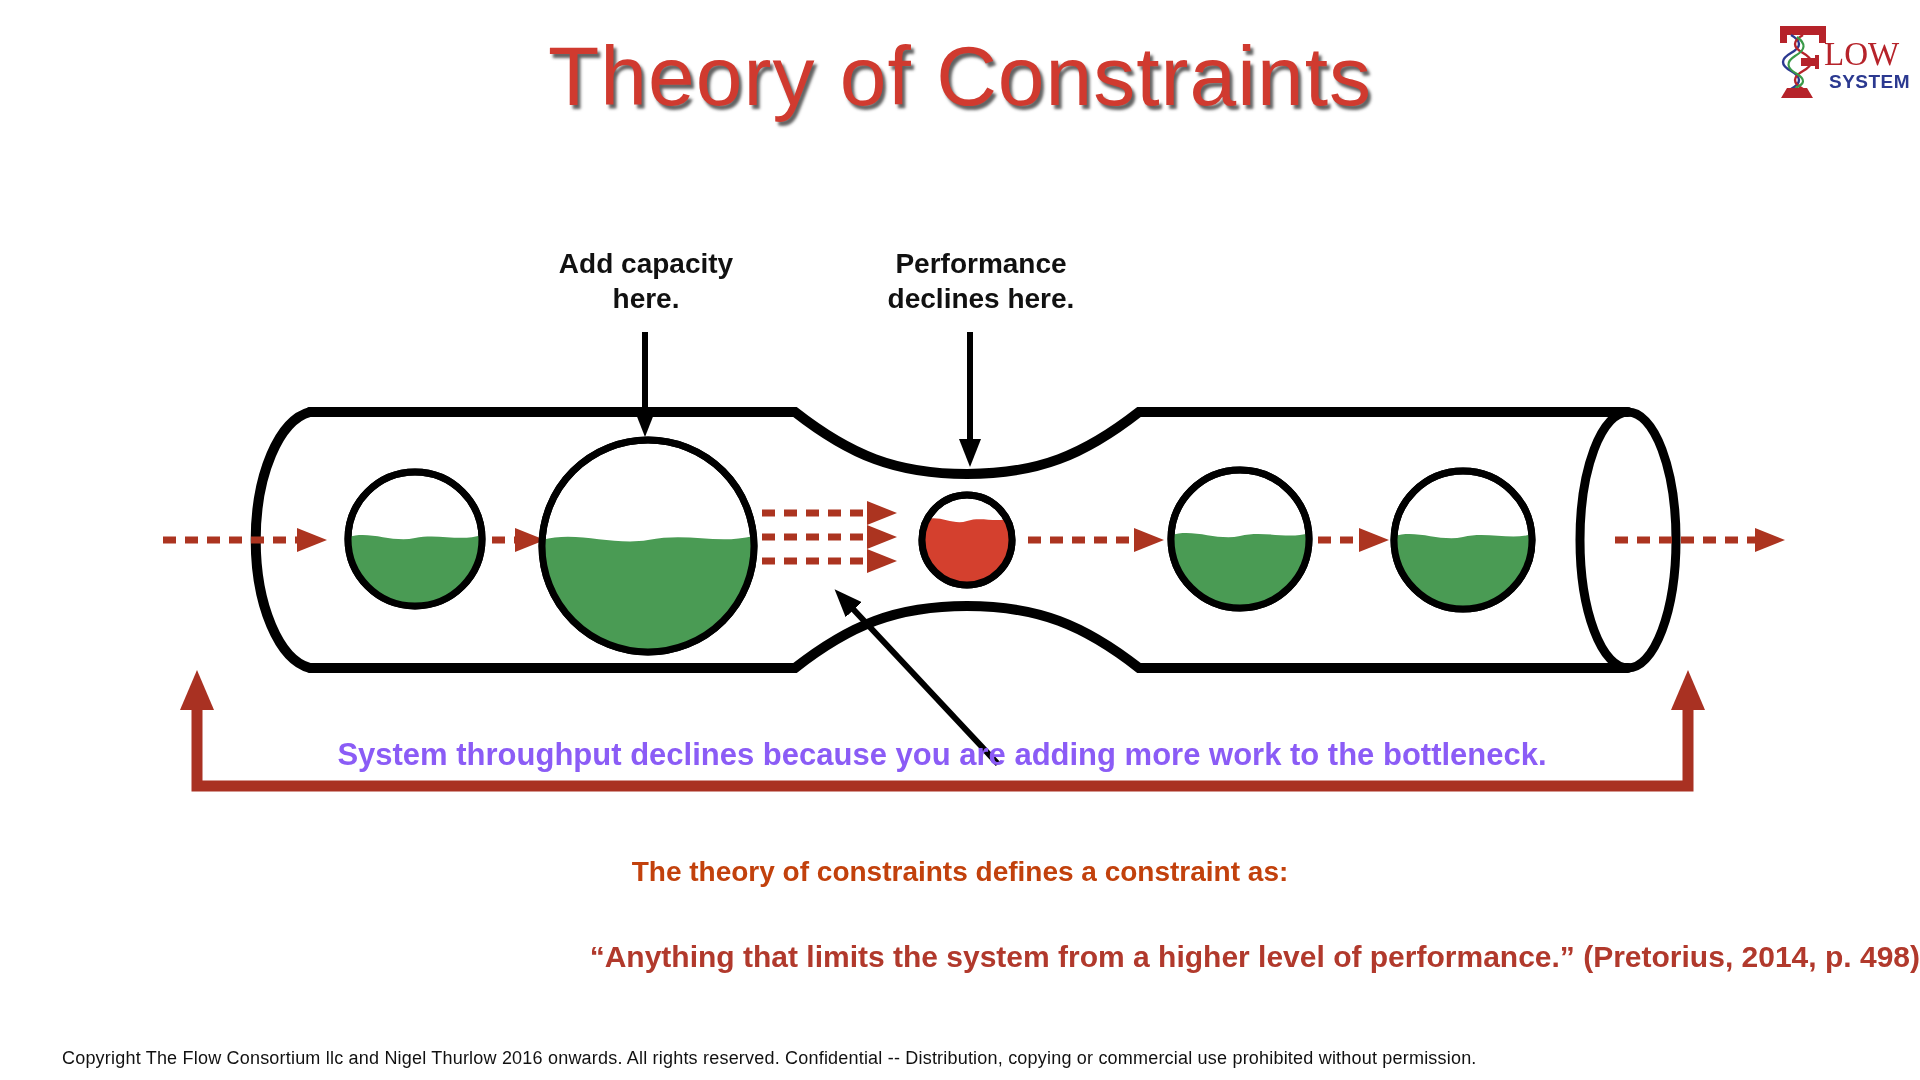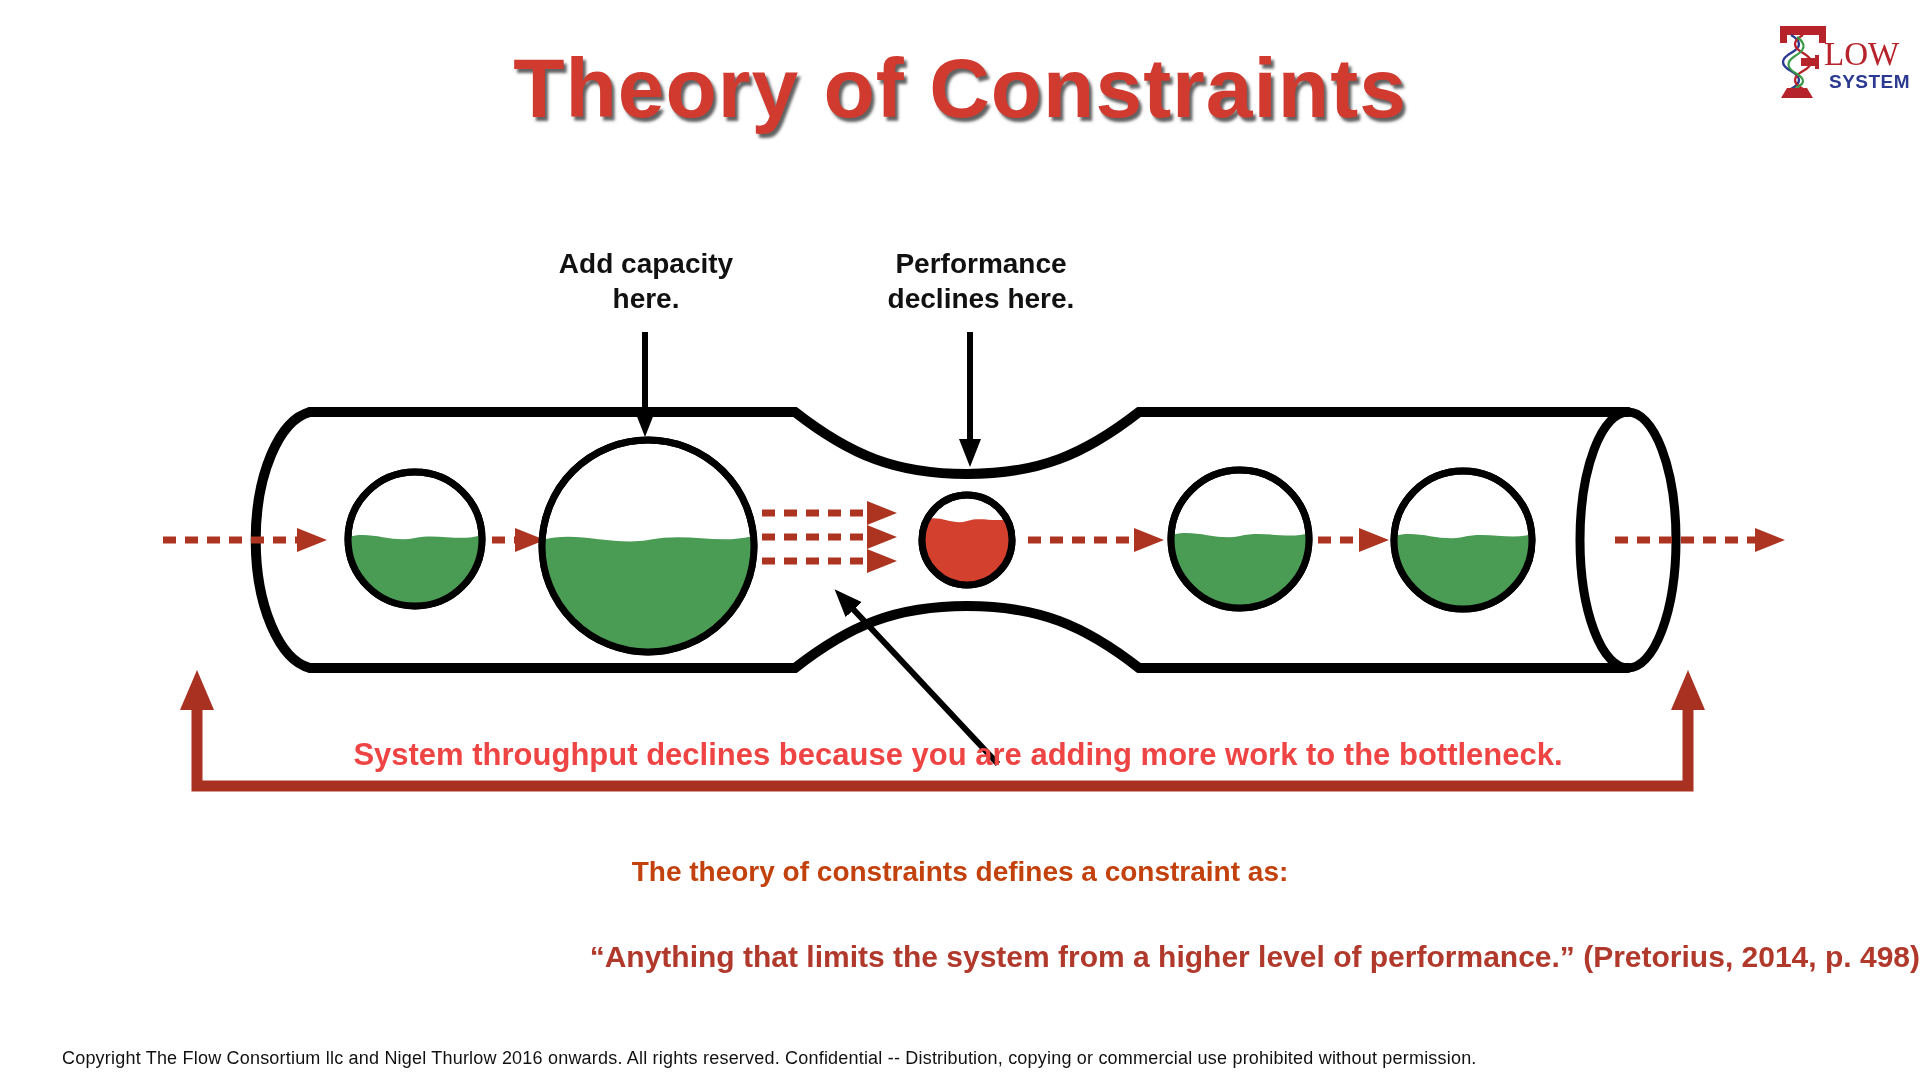--- a/index.html
+++ b/index.html
@@ -2,24 +2,24 @@
 <html style="--title-red: #d03a2f; --quote-red: #b1392c; --flow-red: #ac3420; --bracket-red: #a93122; --work-green: #4a9b54; --bottleneck-red: #d4402e; --ink: #000000; --logo-red: #b6232a; --logo-blue: #2b3990; --logo-green: #3a9a48;"><head>
 <meta charset="utf-8">
 <style>
   html,body{margin:0;padding:0;background:#fff;}
   .slide{
     position:relative;width:1920px;height:1080px;background:#ffffff;
     font-family:"Liberation Sans",sans-serif;overflow:hidden;
   }
   .title{
     position:absolute;top:30px;left:0;right:0;text-align:center;
-    font-size:84px;font-weight:bold;letter-spacing:1px;
+    font-size:84px;font-weight:normal;letter-spacing:1px;
     color:var(--title-red,#d03a2f);
     text-shadow:3px 4px 3px rgba(45,45,45,0.75);
-    margin:12px;line-height:1.1;
+    margin:0;line-height:1.1;
   }
   .logo{
     position:absolute;top:22px;right:14px;width:132px;height:80px;
   }
   .logo-f{position:absolute;left:0;top:0;}
   .logo-low{
     position:absolute;left:50px;top:16px;
     font-family:"Liberation Serif",serif;font-size:33px;line-height:1;
     color:var(--logo-red,#b6232a);letter-spacing:0px;
   }
@@ -30,21 +30,21 @@
   }
   .diagram-svg{position:absolute;left:0;top:0;width:1920px;height:1080px;}
   .pointer-label{
     position:absolute;text-align:center;font-weight:bold;color:#111;
     font-size:28px;line-height:35px;
   }
   .label-add{left:526px;top:246px;width:240px;}
   .label-perf{left:851px;top:246px;width:260px;}
   .throughput-note{
     position:absolute;left:192px;top:737px;width:1500px;text-align:center;
-    font-size:31px;font-weight:bold;color:#ef4444;padding-left:16px;
+    font-size:31px;font-weight:bold;color:#8b5cf6;
   }
   .definition-heading{
     position:absolute;left:0;right:0;top:856px;text-align:center;
     font-size:28px;font-weight:bold;color:#c2410c;
   }
   .quote-line{
     position:absolute;left:0;right:0;top:940px;text-align:right;
     font-size:30px;font-weight:bold;color:var(--quote-red,#b1392c);
   }
   .copyright{

